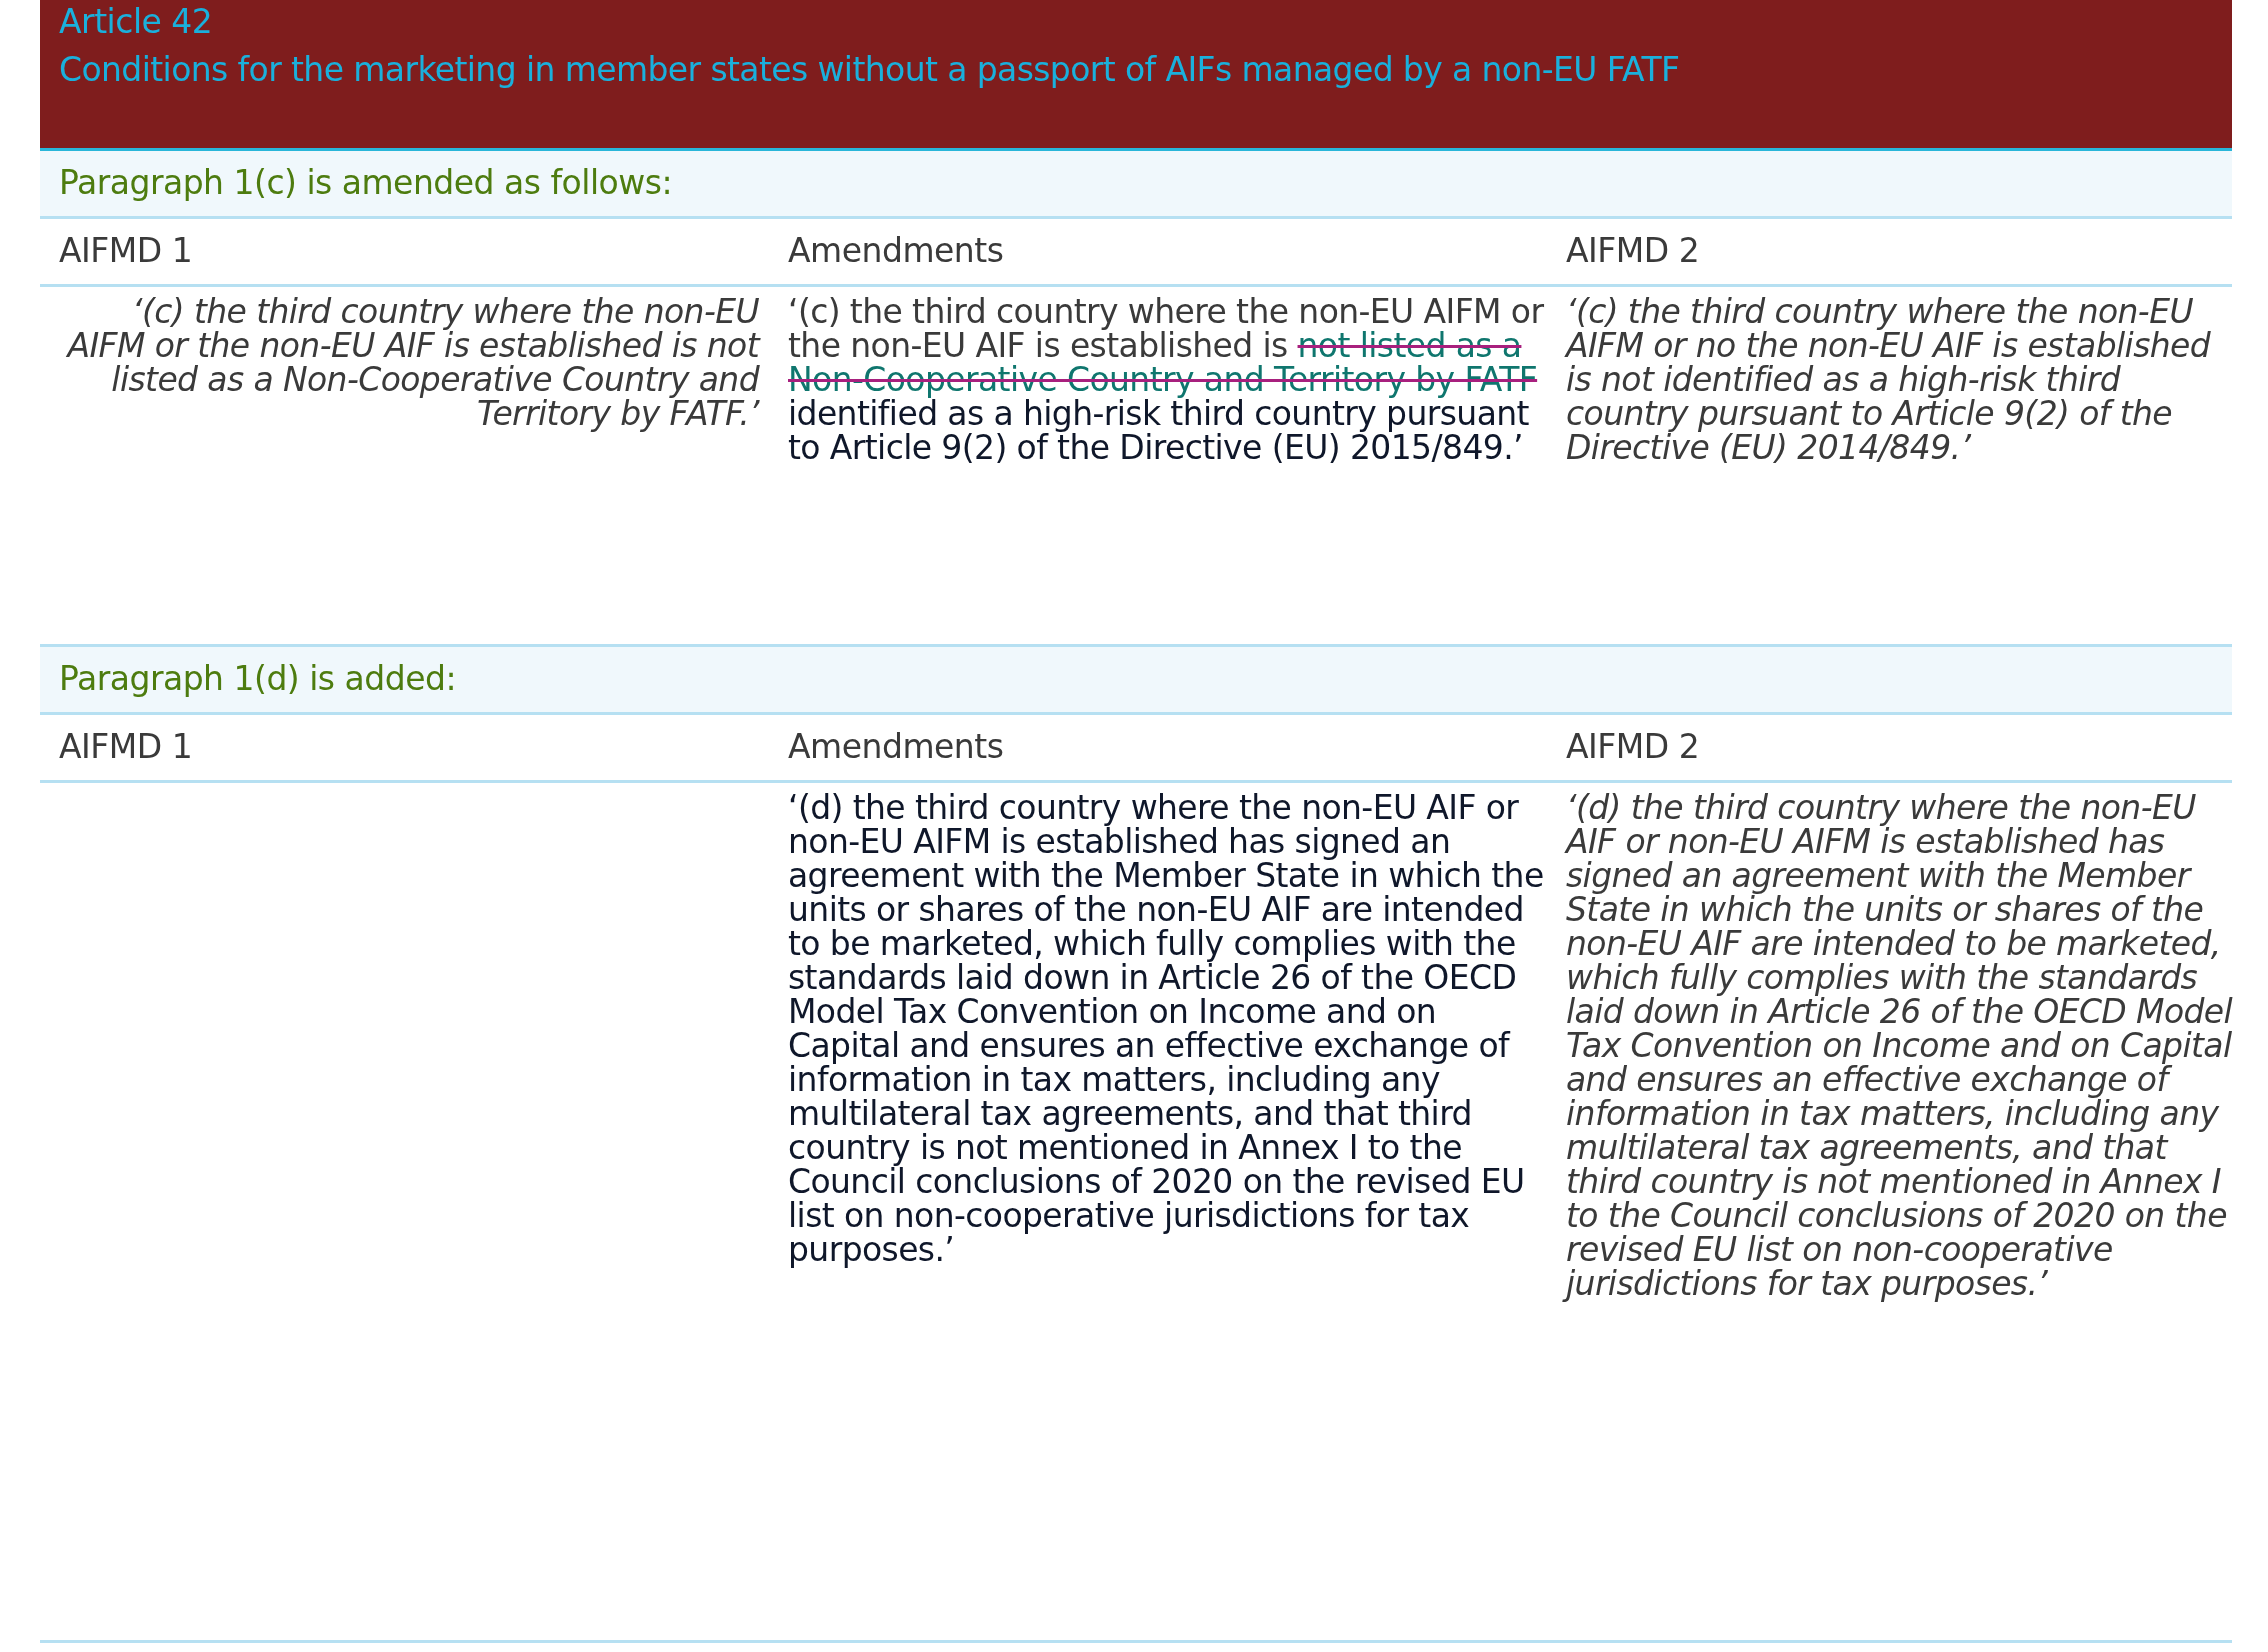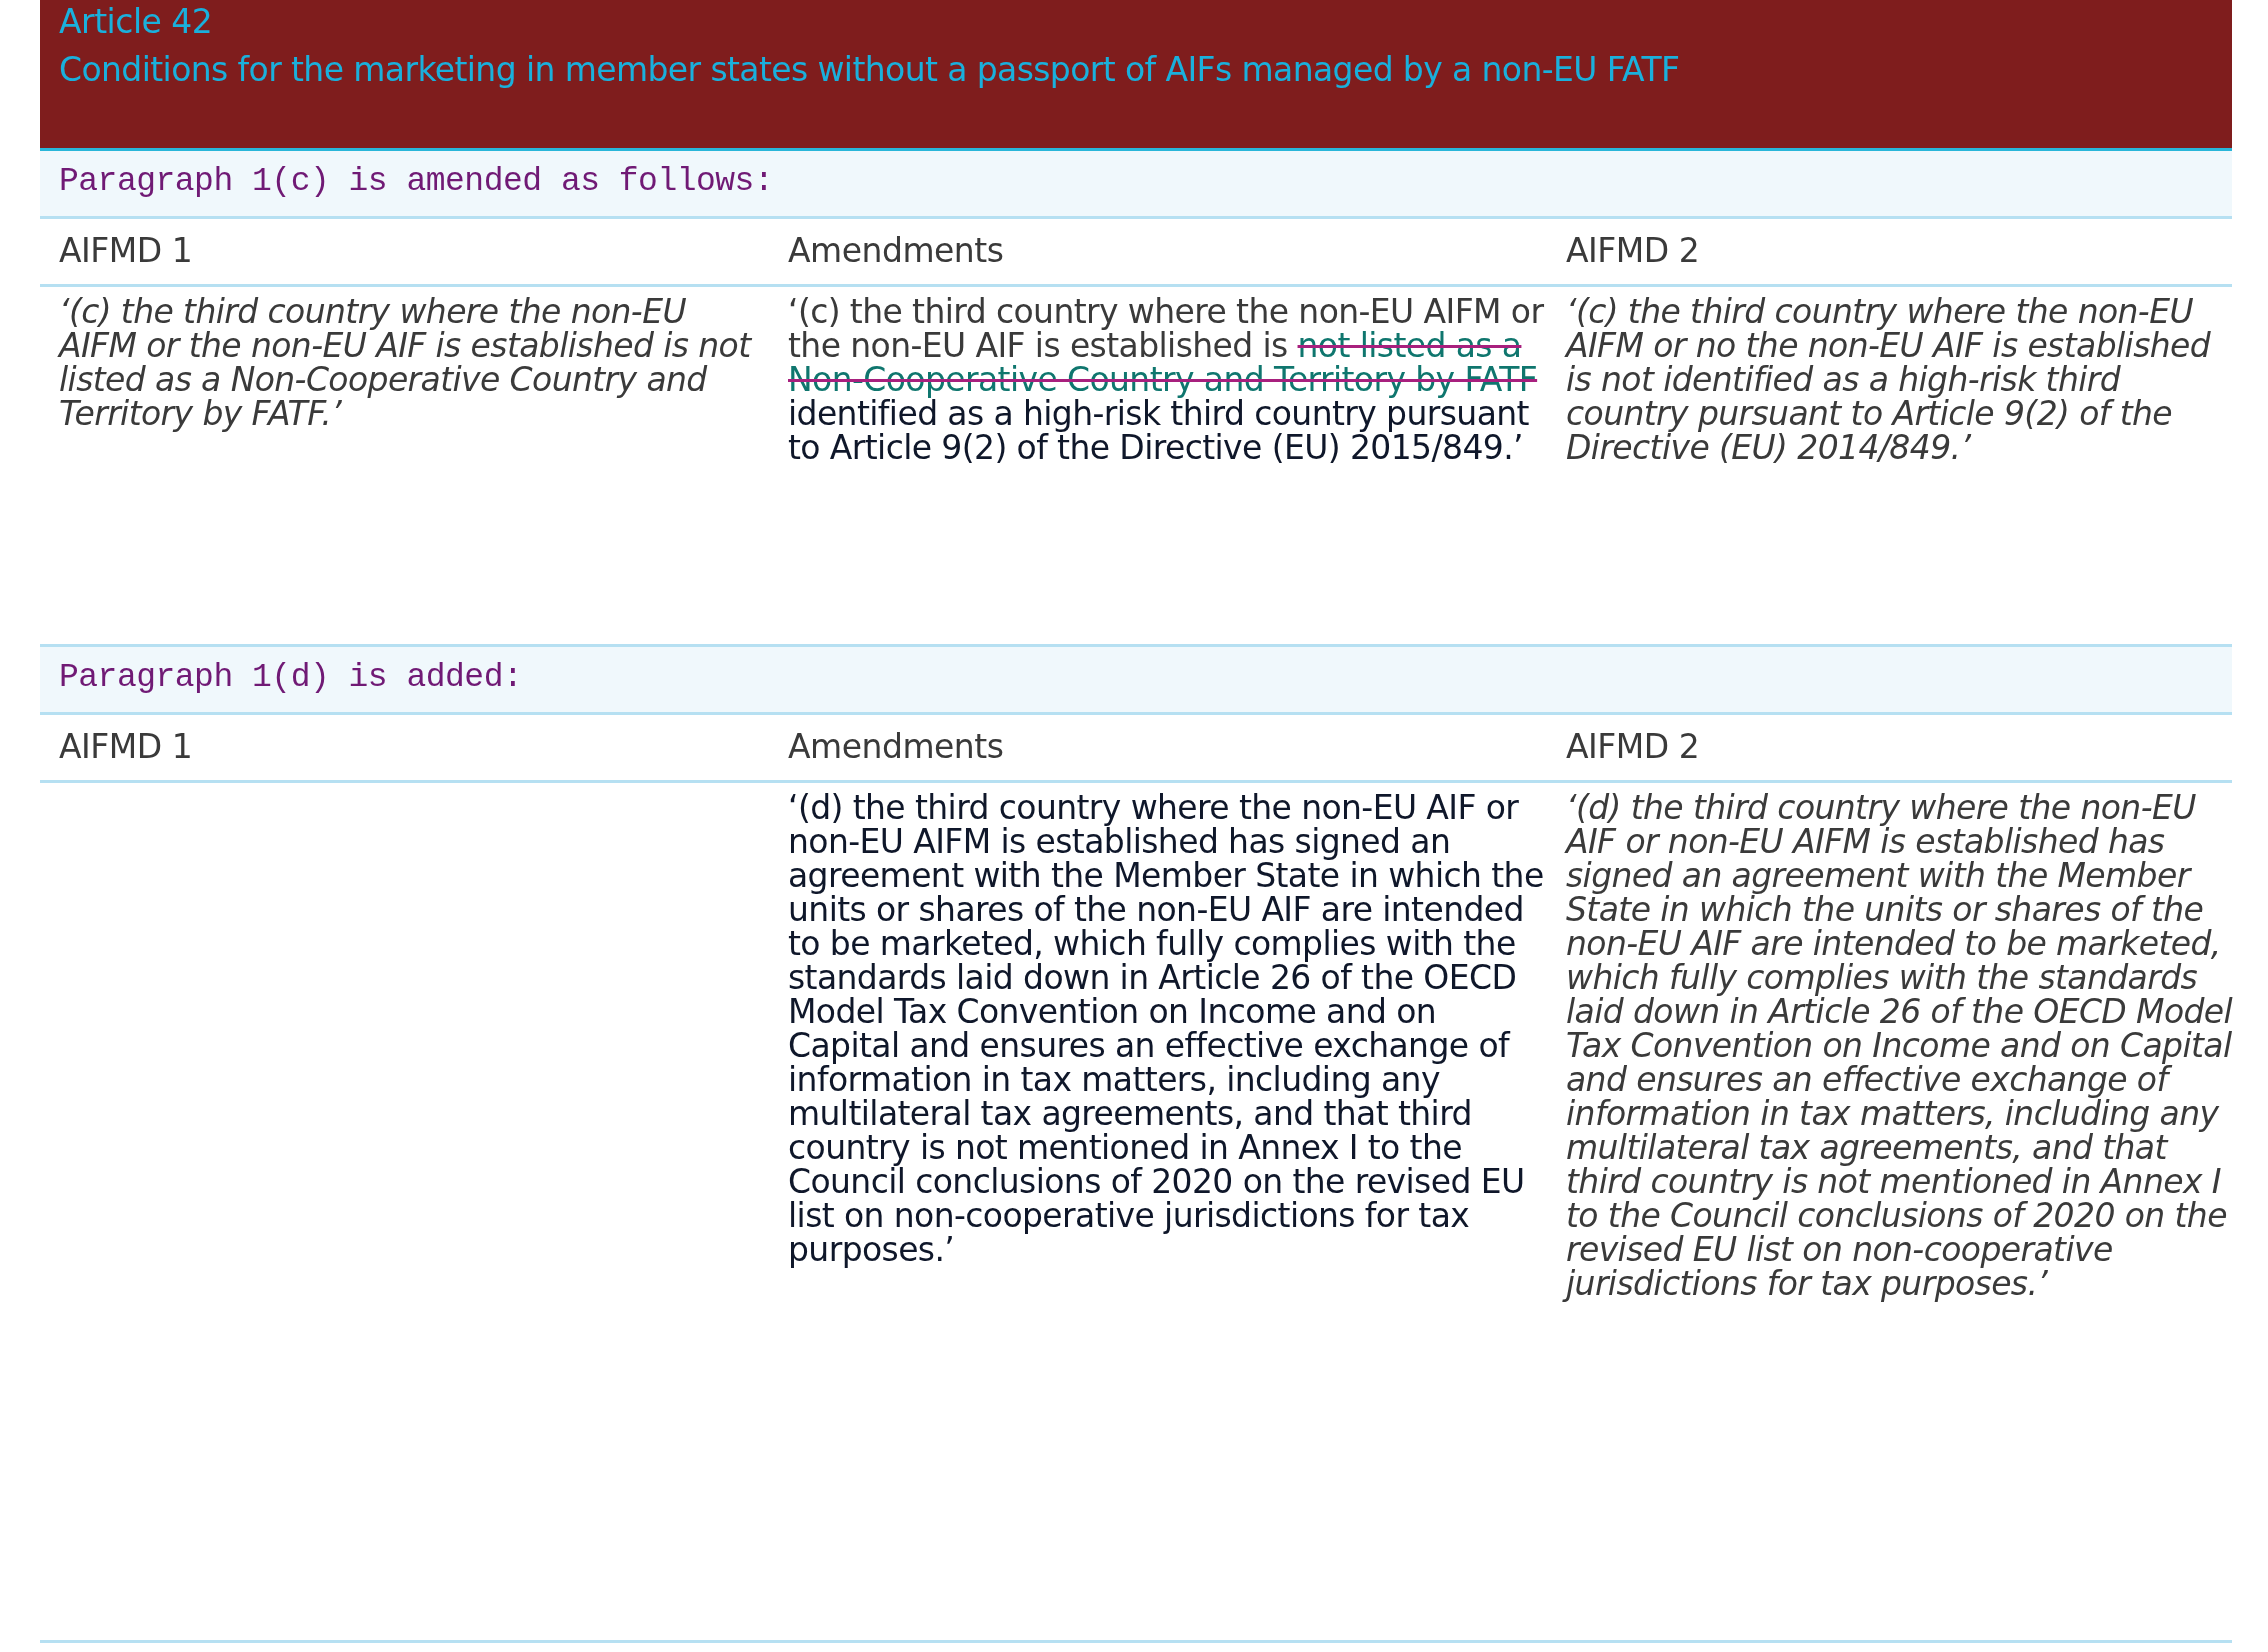--- a/index.html
+++ b/index.html
@@ -3,24 +3,24 @@
 <meta charset="utf-8">
 <style>
   html, body { margin: 0; padding: 0; background: #ffffff; }
   body { width: 2268px; height: 1652px; position: relative; overflow: hidden;
          font-family: "DejaVu Sans", "Liberation Sans", sans-serif; color: #3a3a3a; }
   .wrap { position: absolute; left: 40px; top: 0; width: 2192px; }
   .article-head { background: #7f1d1d; height: 148px; border-bottom: 3px solid #29b6d9; position: relative; }
   .article-num { position: absolute; left: 19px; top: 2px; font-size: 33px; color: #1ab0dc; letter-spacing: -0.5px; }
   .article-title { position: absolute; left: 19px; top: 50px; font-size: 33px; color: #1ab0dc; letter-spacing: -0.6px; white-space: nowrap; }
   .para-row { background: #f0f8fc; height: 65px; border-bottom: 3px solid #b6e0f2; position: relative; }
-  .para-row span { position: absolute; left: 19px; top: 12px; font-size: 33px; color: #701a75; letter-spacing: -0.5px; font-family: Liberation Mono, monospace; }
+  .para-row span { position: absolute; left: 19px; top: 12px; font-size: 33px; color: #4d7c0f; letter-spacing: -0.5px; }
   .col-head { height: 65px; border-bottom: 3px solid #b6e0f2; position: relative; }
   .col-head span { position: absolute; top: 12px; font-size: 33px; color: #3a3a3a; letter-spacing: -0.5px; }
-  .c1 { left: 19px; } .c2 { left: 748px; } .c3 { left: 1526px; }
+  .c1 { left: 19px; text-align: right; } .c2 { left: 748px; } .c3 { left: 1526px; }
   .body-row { position: relative; border-bottom: 3px solid #b6e0f2; }
   .cell { position: absolute; top: 8px; font-size: 33px; line-height: 34px; letter-spacing: -0.6px; }
   .cell.c1 { width: 700px; } .cell.c2 { width: 760px; } .cell.c3 { width: 670px; }
   .ital { font-style: italic; color: #3a3a3a; }
   .plain { color: #3a3a3a; }
   .del { color: #0f766e; text-decoration: line-through; text-decoration-color: #a8207e; }
   .ins { color: #0f172a; }
   .sec1-body { height: 357px; border-bottom: 3px solid #b6e0f2; }
   .sec2-body { height: 857px; }
 </style>

